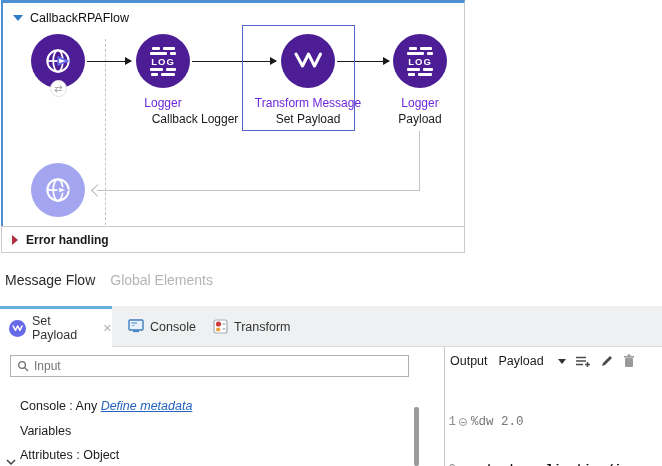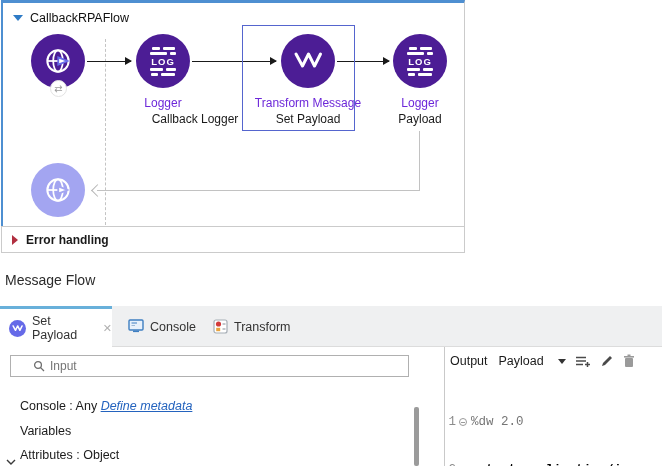--- a/index.html
+++ b/index.html
@@ -46,21 +46,21 @@
 
   
   .tabbar{left:0;top:306px;width:662px;height:41px;background:#eff0f1;border-bottom:1px solid #dcdcdc;box-sizing:border-box;}
   .tab{position:absolute;top:306px;height:41px;display:flex;align-items:center;gap:6px;font-size:12.5px;color:#333;box-sizing:border-box;}
   .tab.active{left:0;width:112px;background:#fff;border-top:3px solid #68b0da;padding-left:9px;}
   .tab-close{color:#b0b0b0;font-size:11px;margin-left:2px;}
   .mini-circle{width:17px;height:17px;border-radius:50%;background:#666ae8;display:flex;align-items:center;justify-content:center;flex:0 0 auto;}
 
   
   .searchbox{left:10px;top:355px;width:399px;height:22px;box-sizing:border-box;border:1px solid #b0b0b0;
-    display:flex;align-items:center;gap:5px;padding-left:22px;background:#fff;}
+    display:flex;align-items:center;gap:5px;padding-left:6px;background:#fff;}
   .search-ph{color:#757575;font-size:12px;}
   .tree-row{font-size:12.5px;color:#1c1c1c;}
   .meta-link{color:#2463be;text-decoration:underline;font-style:italic;}
   .vscroll{left:414px;top:407px;width:5px;height:59px;background:#9b9b9b;border-radius:2px;}
   .pane-divider{left:444px;top:347px;width:1px;height:119px;background:#c9c9c9;}
 
   
   .out-header{left:450px;top:354px;display:flex;align-items:center;font-size:12.5px;color:#1a1a1a;text-align:center;}
   .caret-down{width:0;height:0;border-left:4px solid transparent;border-right:4px solid transparent;border-top:5px solid #333;}
   .codearea{left:446px;top:382px;width:216px;font-family:"Liberation Mono",monospace;font-size:12.5px;line-height:16px;white-space:pre;}
@@ -173,20 +173,21 @@
   </div>
 </div>
 
 <div class="abs error-row">
   <span class="tri-right"></span>
   <span class="error-label">Error handling</span>
 </div>
 
 <div class="abs view-tabs">
   <span class="view-tab active">Message Flow</span>
+  <span class="view-tab">Global Elements</span>
 </div>
 
 <div class="abs tabbar"></div>
 
 <div class="tab active">
   <span class="mini-circle">
     <svg width="11" height="9" viewBox="0 0 30 22">
       <polyline points="3,4 9.5,16 15.5,4 21.5,16 27.5,4" fill="none" stroke="#fff" stroke-width="4" stroke-linecap="round" stroke-linejoin="round"></polyline>
     </svg>
   </span>

